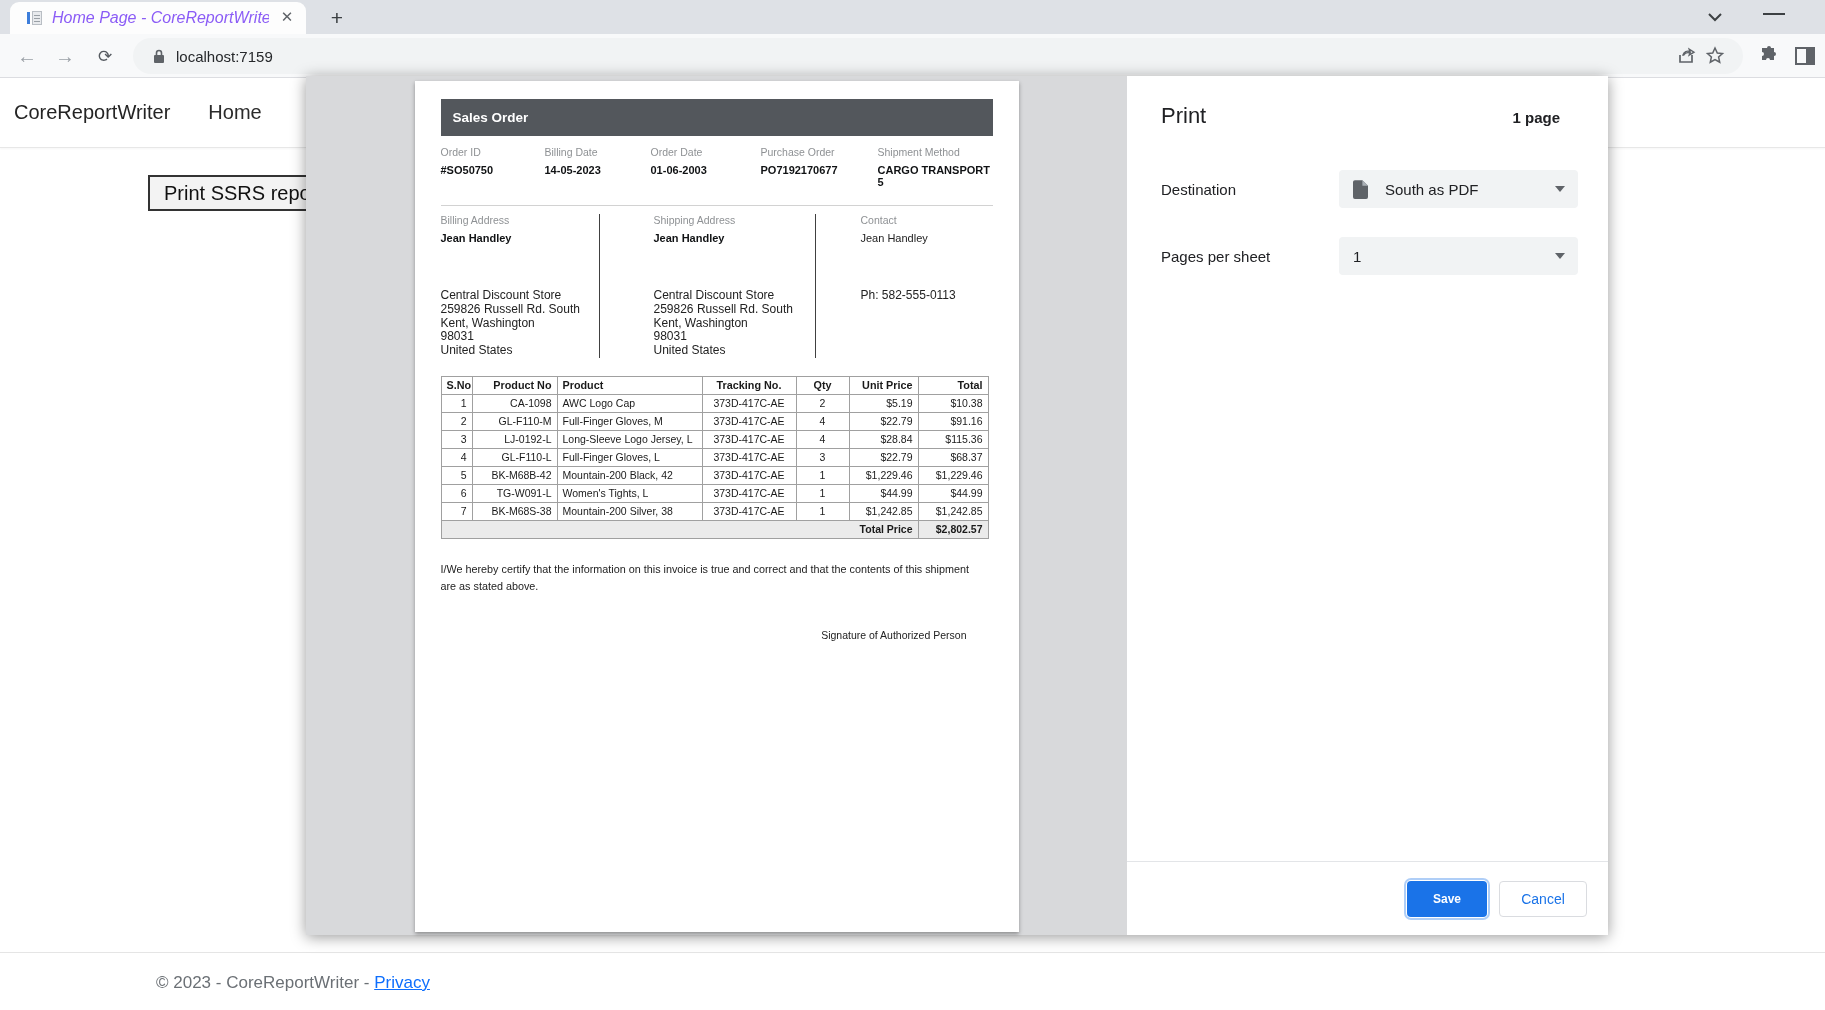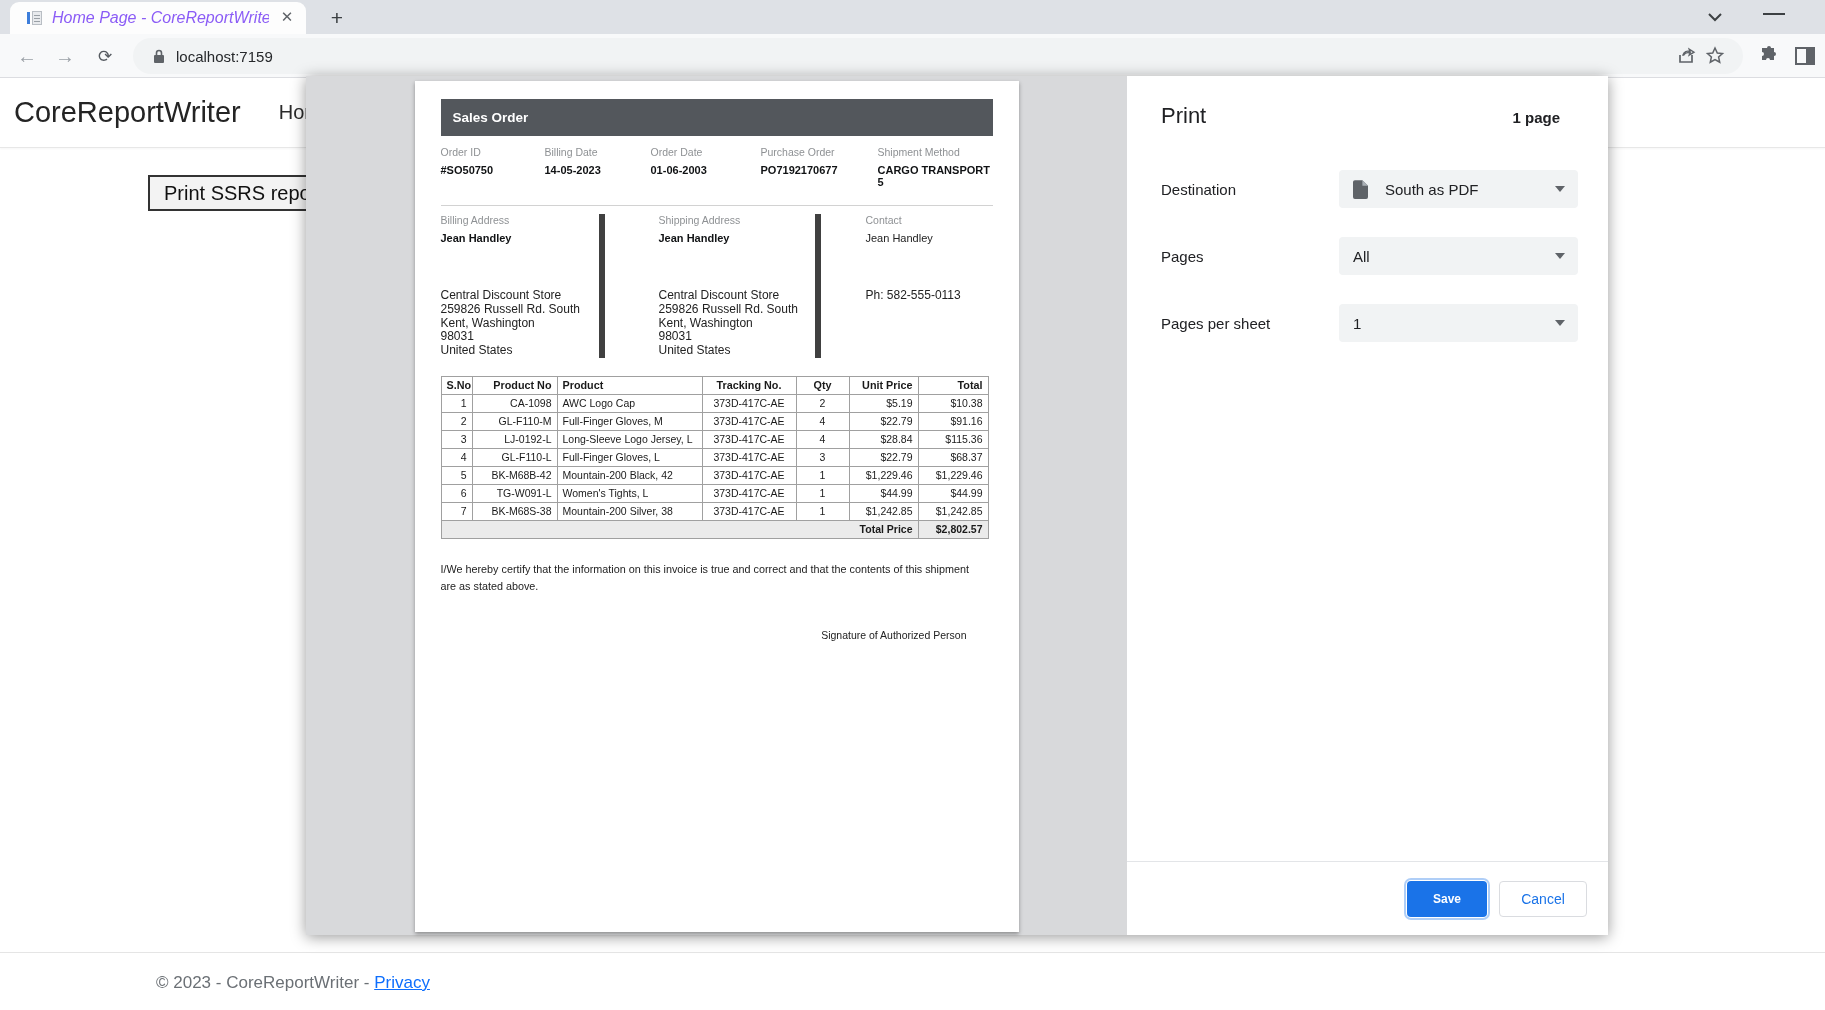--- a/index.html
+++ b/index.html
@@ -38,21 +38,21 @@
     position:absolute; left:133px; top:4px; width:1610px; height:36px;
     background:#f1f3f4; border-radius:18px; display:flex; align-items:center; padding:0 14px 0 20px;
   }
   .url-text { font-size:15px; color:#26282b; margin-left:11px; flex:1; }
   .box-ico { width:28px; height:28px; display:flex; align-items:center; justify-content:center; }
   .tb-right { position:absolute; right:4px; top:0; height:44px; display:flex; align-items:center; gap:8px; padding-right:2px; }
 
   
   .webpage { position:absolute; left:0; top:78px; width:100%; height:932px; background:#fff; }
   .site-navbar { height:70px; display:flex; align-items:center; padding-left:14px; border-bottom:1px solid #e7e7e7; box-shadow:0 1px 2px rgba(0,0,0,.04); }
-  .brand { font-size:29px; color:#242424; }
+  .brand { font-size:20px; color:#242424; }
   .nav-home { font-size:20px; color:#2b2b2b; margin-left:38px; cursor:pointer; }
   .ssrs-btn {
     position:absolute; left:148px; top:97px; height:36px;
     font-family:"Liberation Sans", sans-serif; font-size:20px; color:#111;
     background:#f3f3f3; border:2px solid #333; padding:2px 14px; cursor:pointer;
   }
   .site-footer { position:absolute; left:0; top:874px; width:100%; height:58px; border-top:1px solid #e5e5e5;padding-left:16px; }
   .footer-inner { padding:20px 0 0 140px; font-size:17px; color:#6b7075; }
   .footer-link { color:#0d6efd; text-decoration:underline; cursor:pointer; }
 
@@ -69,21 +69,21 @@
 
   .inv-bar { height:37px; background:var(--invoice-bar); color:#fff; font-size:13.5px; font-weight:bold; line-height:37px; padding-left:12px; }
   .inv-meta { display:flex; margin-top:10px; }
   .inv-meta .m0{width:104px}.inv-meta .m1{width:106px}.inv-meta .m2{width:110px}.inv-meta .m3{width:117px}.inv-meta .m4{flex:1}
   .meta-label { font-size:10.5px; color:#8e9194; }
   .meta-value { font-size:11px; font-weight:bold; color:#101214; margin-top:6px; }
   .inv-hr { border:none; border-top:1px solid #d2d2d2; margin-top:17px; }
 
   .inv-addr { display:grid; grid-template-columns:158px 216px 1fr; margin-top:8px; }
   .addr-col { padding-right:8px; }
-  .addr-col + .addr-col { padding-left:54px; border-left:6px solid #404040; }
+  .addr-col + .addr-col { padding-left:54px; border-left:1px solid #404040; }
   .addr-col:last-child { padding-left:45px; }
   .addr-label { font-size:10.5px; color:#8e9194; margin-bottom:5px; }
   .addr-name { font-size:11px; font-weight:bold; color:#101214; line-height:14px; }
   .addr-name.plain { font-weight:normal; color:#222; }
   .addr-lines { font-size:12px; color:#222; line-height:13.8px; white-space:pre-line;margin-top:44px; }
 
   table.inv-table { border-collapse:collapse; table-layout:fixed; width:547px; margin-top:18px; font-size:10.5px; color:#1a1a1a; }
   .inv-table th, .inv-table td { border:1px solid #a0a0a0; padding:2px 5px; height:18px; }
   .inv-table th { font-weight:bold; font-size:10.8px; text-align:center; }
   .inv-table .c0{width:31px; text-align:right;} .inv-table .c1{width:85px; text-align:right;}
@@ -362,27 +362,20 @@
             <svg width="15" height="19" viewBox="0 0 16 20">
                 <path d="M10 0 H2 a2 2 0 0 0 -2 2 v16 a2 2 0 0 0 2 2 h12 a2 2 0 0 0 2 -2 V6 Z" fill="#5f6368"></path>
                 <path d="M10 0 L16 6 H10 Z" fill="#aab0b6"></path>
               </svg>
           </span>
           <span class="dd-value">South as PDF</span>
           <span class="dd-caret"></span>
         </div>
       </div>
 
-      <div class="setting-row">
-        <span class="setting-label">Pages</span>
-        <div class="dropdown">
-          <span class="dd-value">All</span>
-          <span class="dd-caret"></span>
-        </div>
-      </div>
 
       <div class="setting-row">
         <span class="setting-label">Pages per sheet</span>
         <div class="dropdown">
           <span class="dd-value">1</span>
           <span class="dd-caret"></span>
         </div>
       </div>
     </div>
 

